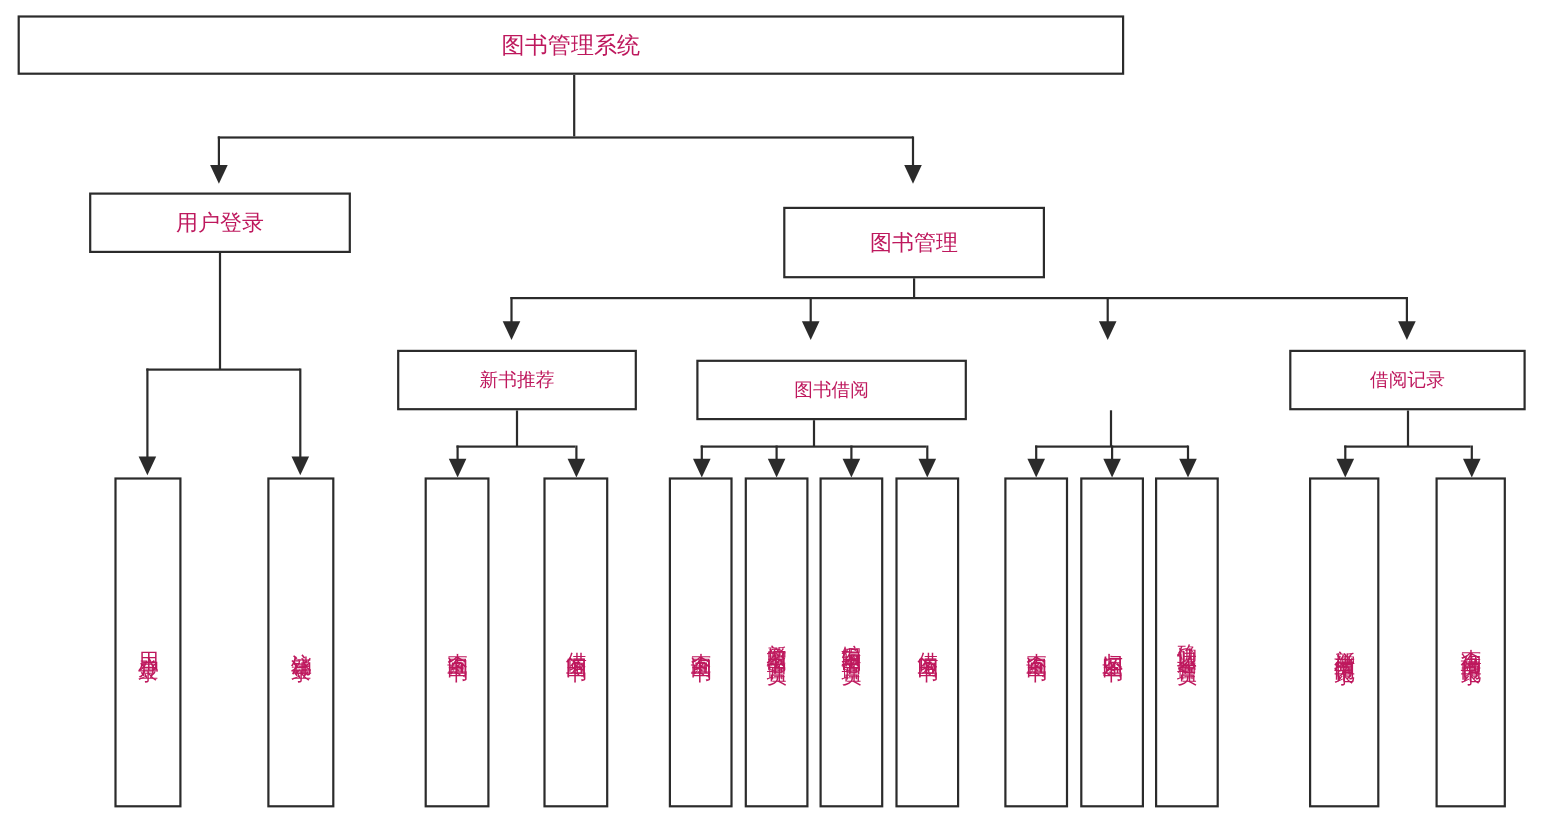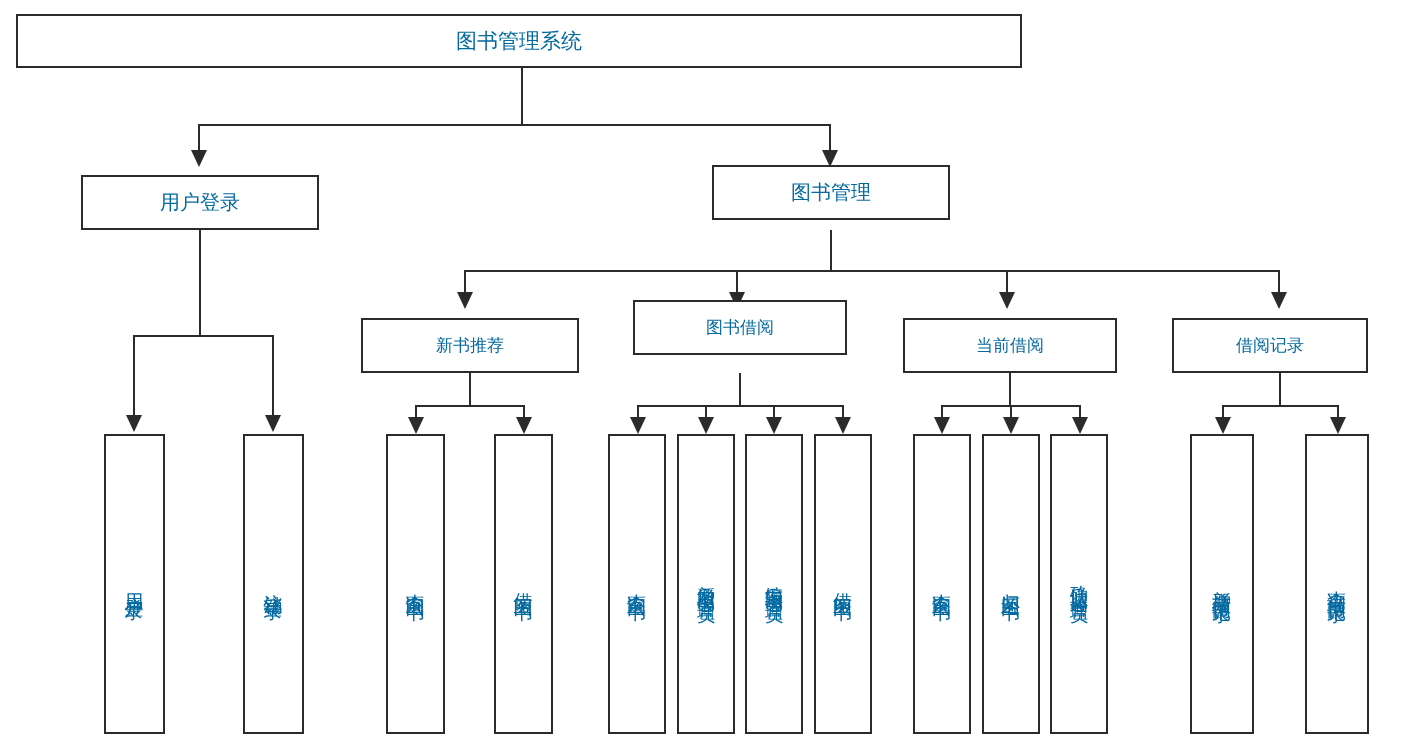--- a/index.html
+++ b/index.html
@@ -19,21 +19,21 @@
   }
   
   .node {
     position: absolute;
     box-sizing: border-box;
     border: 2px solid #2b2b2b;
     background: #ffffff;
     display: flex;
     align-items: center;
     justify-content: center;
-    color: #0369a1;
+    color: #be185d;
     z-index: 3;
   }
   .node.level0 {
     font-size: 21px;
   }
   .node.level1 {
     font-size: 20px;
   }
   .node.level2 {
     font-size: 17px;
@@ -95,21 +95,21 @@
   <div class="ln-h" style="left:198px; top:124px; width:632px;"></div>
 
   <div class="ln-v" style="left:198px; top:124px; height:28px;"></div>
   <div class="arrow" style="left:191px; top:150px;"></div>
   <div class="ln-v" style="left:829px; top:124px; height:28px;"></div>
   <div class="arrow" style="left:822px; top:150px;"></div>
 
   <div class="node level1" style="left:81px; top:175px; width:238px; height:55px;">
     <span>用户登录</span>
   </div>
-  <div class="node level1" style="left:712px; top:165px; width:238px; height:55px;">
+  <div class="node level1" style="left:712px; top:188px; width:238px; height:65px;">
     <span>图书管理</span>
   </div>
 
   <div class="ln-v" style="left:199px; top:230px; height:106px;"></div>
   <div class="ln-h" style="left:133px; top:335px; width:140px;"></div>
   <div class="ln-v" style="left:133px; top:335px; height:82px;"></div>
   <div class="arrow" style="left:126px; top:415px;"></div>
   <div class="ln-v" style="left:272px; top:335px; height:82px;"></div>
   <div class="arrow" style="left:265px; top:415px;"></div>
 
@@ -120,27 +120,24 @@
   <div class="ln-v" style="left:736px; top:270px; height:24px;"></div>
   <div class="arrow" style="left:729px; top:292px;"></div>
   <div class="ln-v" style="left:1006px; top:270px; height:24px;"></div>
   <div class="arrow" style="left:999px; top:292px;"></div>
   <div class="ln-v" style="left:1278px; top:270px; height:24px;"></div>
   <div class="arrow" style="left:1271px; top:292px;"></div>
 
   <div class="node level2" style="left:361px; top:318px; width:218px; height:55px;">
     <span>新书推荐</span>
   </div>
-  <div class="node level2" style="left:633px; top:300px; width:214px; height:55px;">
+  <div class="node level2" style="left:633px; top:327px; width:246px; height:55px;">
     <span>图书借阅</span>
   </div>
-  <div class="node level2" style="left:903px; top:318px; width:214px; height:55px;">
-    <span>当前借阅</span>
-  </div>
-  <div class="node level2" style="left:1172px; top:318px; width:196px; height:55px;">
+  <div class="node level2" style="left:1172px; top:318px; width:215px; height:55px;">
     <span>借阅记录</span>
   </div>
 
   <div class="ln-v" style="left:469px; top:373px; height:33px;"></div>
   <div class="ln-h" style="left:415px; top:405px; width:108px;"></div>
   <div class="ln-v" style="left:415px; top:405px; height:14px;"></div>
   <div class="arrow" style="left:408px; top:417px;"></div>
   <div class="ln-v" style="left:523px; top:405px; height:14px;"></div>
   <div class="arrow" style="left:516px; top:417px;"></div>
 

